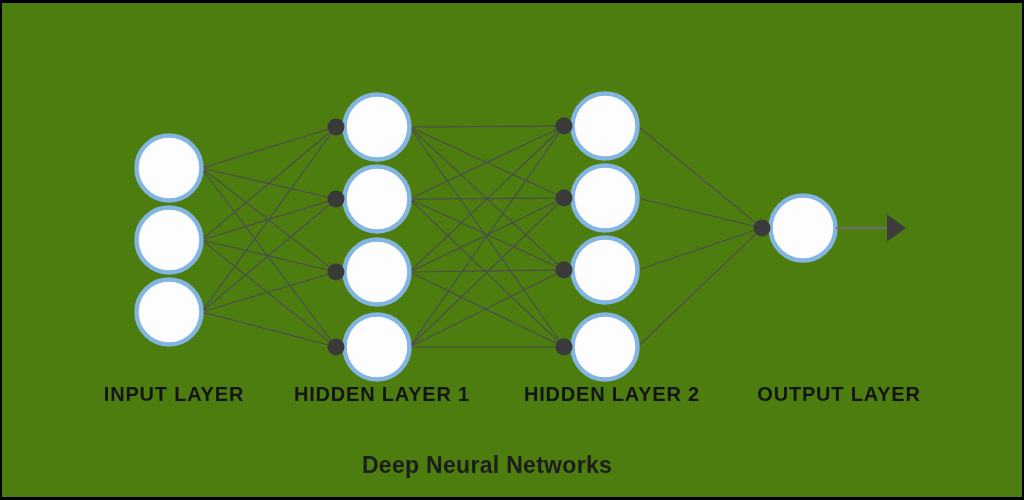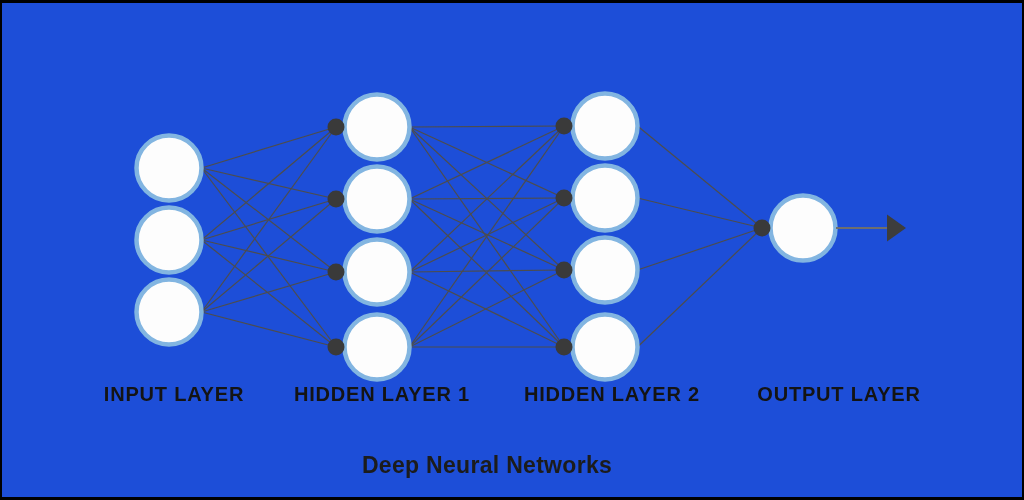--- a/index.html
+++ b/index.html
@@ -9,21 +9,21 @@
     font-family: "Liberation Sans", sans-serif;
   }
   #frame {
     position: relative;
     width: 1024px;
     height: 500px;
     box-sizing: border-box;
     border-style: solid;
     border-color: #000000;
     border-width: 3px 2px 3px 2px;
-    background: #1d4ed8;
+    background: #4d7c0f;
     overflow: hidden;
   }
   #network-svg {
     position: absolute;
     left: -2px;
     top: -3px;
     width: 1024px;
     height: 500px;
   }
   .layer-label {

